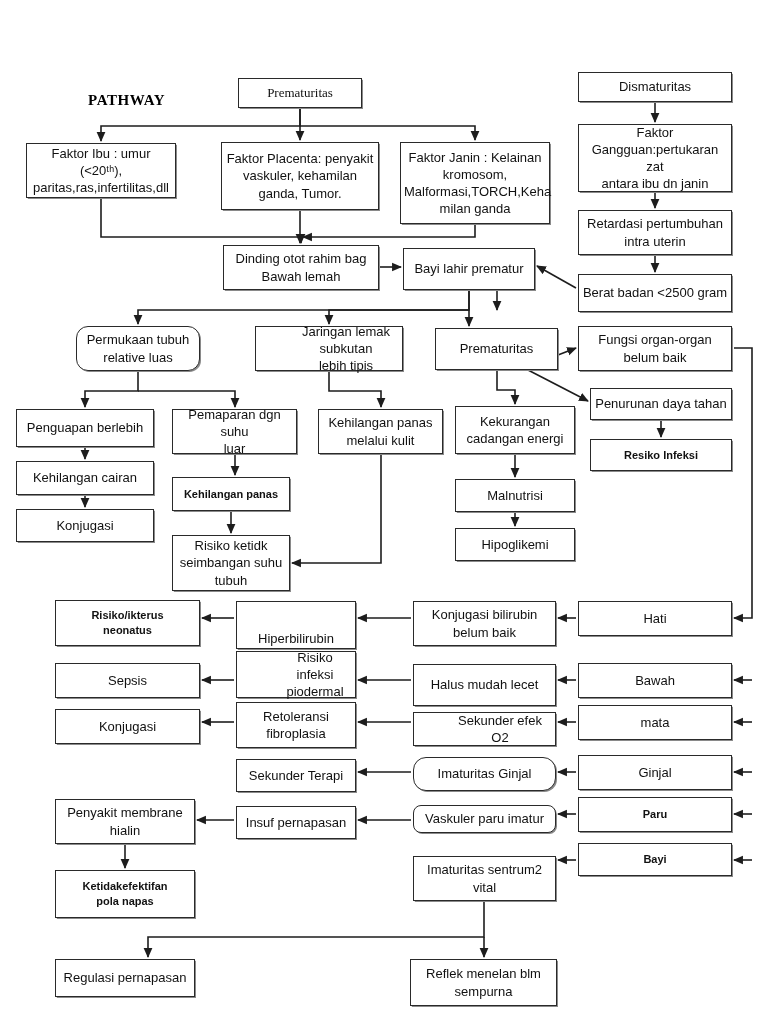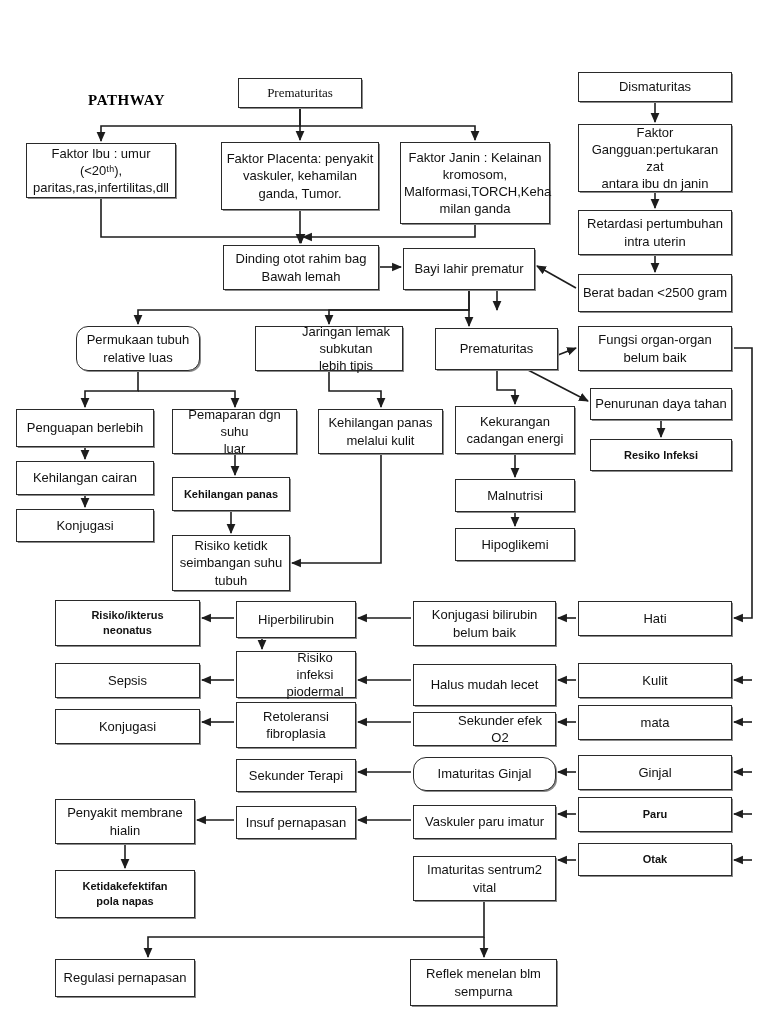--- a/index.html
+++ b/index.html
@@ -209,42 +209,42 @@
 seimbangan suhu
 tubuh</span>
       </div>
       <div class="node" style="left: 455px; top: 528px; width: 120px; height: 33px;">
         <span>Hipoglikemi</span>
       </div>
       <div class="node bold" style="left: 55px; top: 600px; width: 145px; height: 46px;">
         <span>Risiko/ikterus
 neonatus</span>
       </div>
-      <div class="node" style="left: 236px; top: 601px; width: 120px; height: 37px;">
+      <div class="node" style="left: 236px; top: 601px; width: 120px; height: 48px; align-items: flex-end;">
         <span>Hiperbilirubin</span>
       </div>
       <div class="node" style="left: 413px; top: 601px; width: 143px; height: 45px;">
         <span>Konjugasi bilirubin
 belum baik</span>
       </div>
       <div class="node" style="left: 578px; top: 601px; width: 154px; height: 35px;">
         <span>Hati</span>
       </div>
       <div class="node" style="left: 55px; top: 663px; width: 145px; height: 35px;">
         <span>Sepsis</span>
       </div>
       <div class="node" style="left: 236px; top: 651px; width: 120px; height: 47px; padding-left: 41px;">
         <span>Risiko infeksi
 piodermal</span>
       </div>
       <div class="node" style="left: 413px; top: 664px; width: 143px; height: 42px;">
         <span>Halus mudah lecet</span>
       </div>
       <div class="node" style="left: 578px; top: 663px; width: 154px; height: 35px;">
-        <span>Kulit</span>
+        <span>Bawah</span>
       </div>
       <div class="node" style="left: 55px; top: 709px; width: 145px; height: 35px;">
         <span>Konjugasi</span>
       </div>
       <div class="node" style="left: 236px; top: 702px; width: 120px; height: 46px;">
         <span>Retoleransi
 fibroplasia</span>
       </div>
       <div class="node" style="left: 413px; top: 712px; width: 143px; height: 34px; padding-left: 34px;">
         <span>Sekunder efek O2</span>
@@ -261,32 +261,32 @@
       <div class="node" style="left: 578px; top: 755px; width: 154px; height: 35px;">
         <span>Ginjal</span>
       </div>
       <div class="node" style="left: 55px; top: 799px; width: 140px; height: 45px;">
         <span>Penyakit membrane
 hialin</span>
       </div>
       <div class="node" style="left: 236px; top: 806px; width: 120px; height: 33px;">
         <span>Insuf pernapasan</span>
       </div>
-      <div class="node" style="left: 413px; top: 805px; width: 143px; height: 34px;">
+      <div class="node" style="left: 413px; top: 805px; width: 143px; height: 28px; border-radius: 8px;">
         <span>Vaskuler paru imatur</span>
       </div>
       <div class="node bold" style="left: 578px; top: 797px; width: 154px; height: 35px;">
         <span>Paru</span>
       </div>
       <div class="node" style="left: 413px; top: 856px; width: 143px; height: 45px;">
         <span>Imaturitas sentrum2
 vital</span>
       </div>
       <div class="node bold" style="left: 578px; top: 843px; width: 154px; height: 33px;">
-        <span>Otak</span>
+        <span>Bayi</span>
       </div>
       <div class="node bold" style="left: 55px; top: 870px; width: 140px; height: 48px;">
         <span>Ketidakefektifan
 pola napas</span>
       </div>
       <div class="node" style="left: 55px; top: 959px; width: 140px; height: 38px;">
         <span>Regulasi pernapasan</span>
       </div>
       <div class="node" style="left: 410px; top: 959px; width: 147px; height: 47px;">
         <span>Reflek menelan blm

